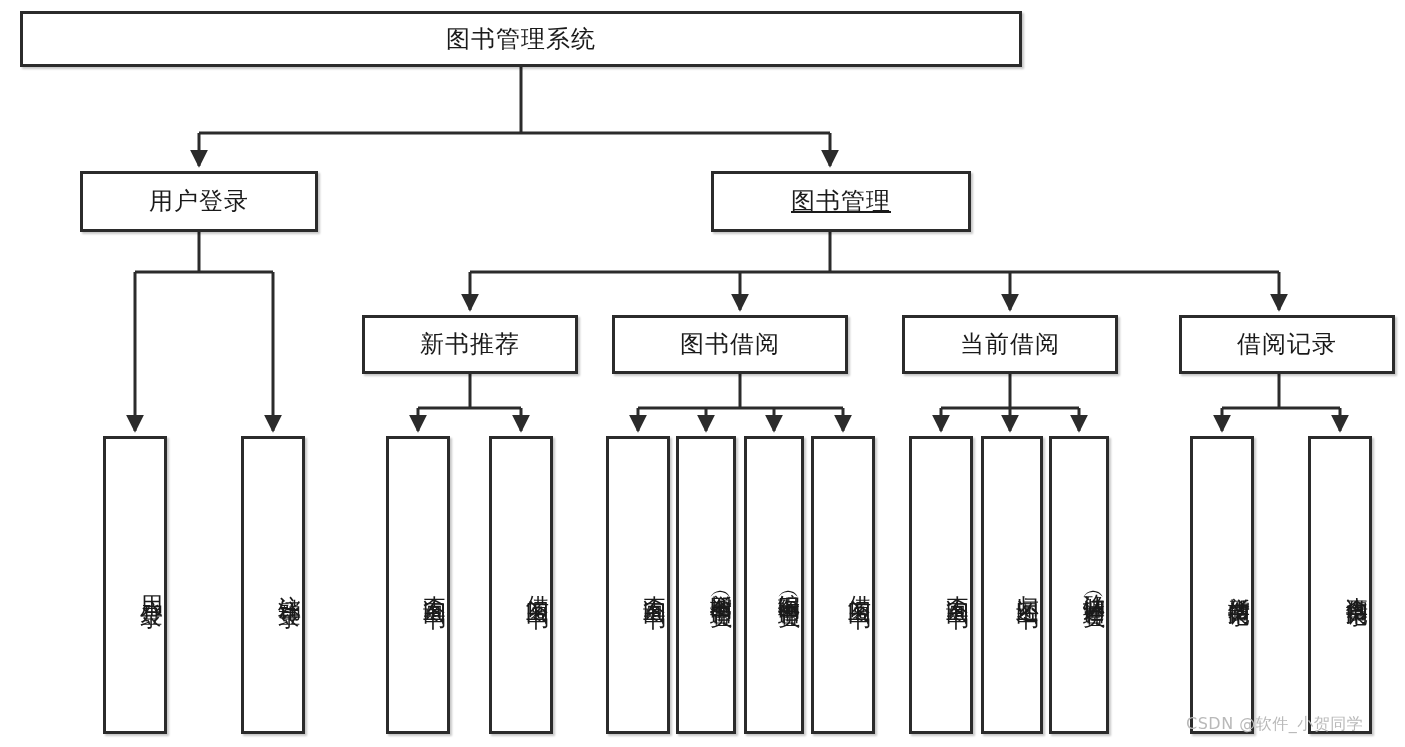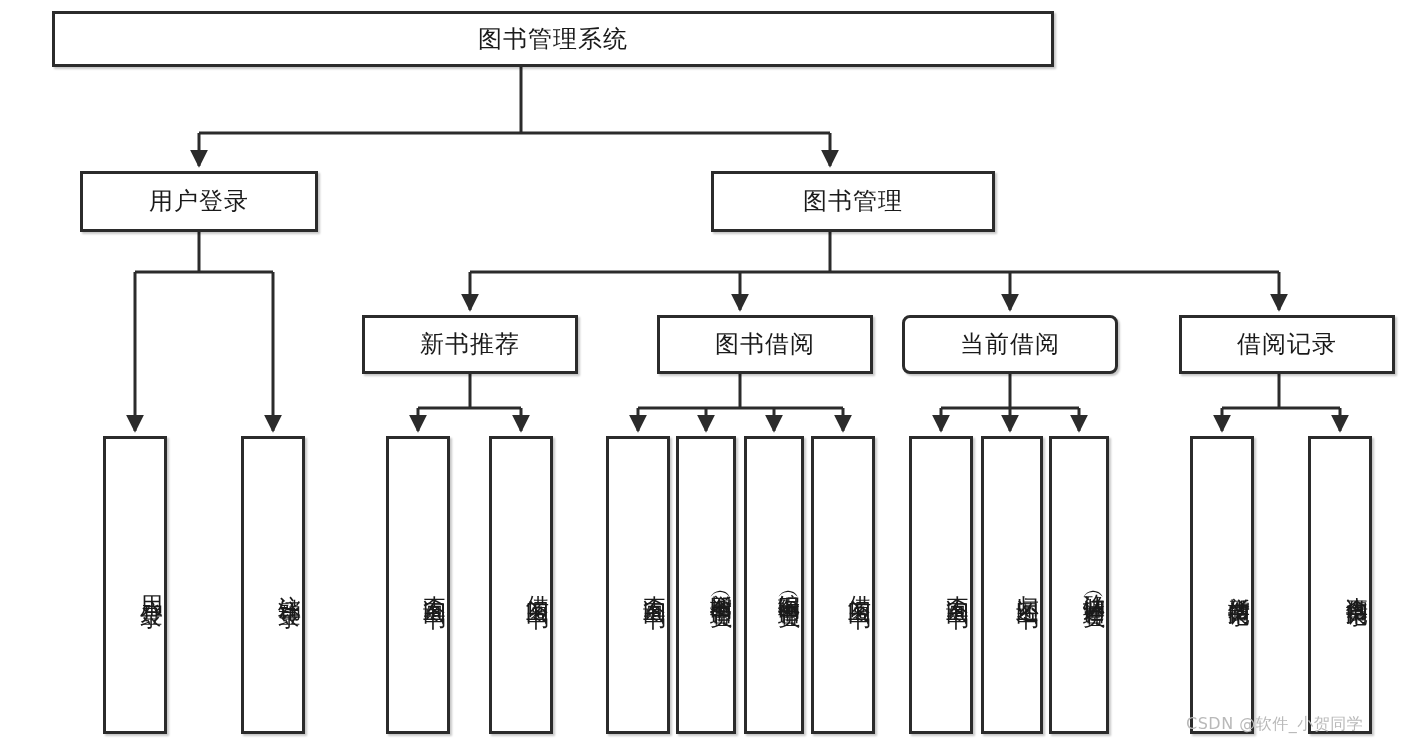--- a/index.html
+++ b/index.html
@@ -114,41 +114,41 @@
       <path d="M 1010 408 L 1010 431" marker-end="url(#arrow)"></path>
       <path d="M 1079 408 L 1079 431" marker-end="url(#arrow)"></path>
 
       <path d="M 1279 374 L 1279 408"></path>
       <path d="M 1222 408 L 1340 408"></path>
       <path d="M 1222 408 L 1222 431" marker-end="url(#arrow)"></path>
       <path d="M 1340 408 L 1340 431" marker-end="url(#arrow)"></path>
     </g>
   </svg>
 
-  <div class="node horizontal" style="left:20px; top:11px; width:1002px; height:56px;margin-left:32px;">
+  <div class="node horizontal" style="left:20px; top:11px; width:1002px; height:56px;">
     <span>图书管理系统</span>
   </div>
 
   <div class="node horizontal" style="left:80px; top:171px; width:238px; height:61px;">
     <span>用户登录</span>
   </div>
 
-  <div class="node horizontal" style="left:711px; top:171px; width:284px; height:61px;">
+  <div class="node horizontal" style="left:711px; top:171px; width:260px; height:61px;text-decoration:underline;">
     <span>图书管理</span>
   </div>
 
   <div class="node horizontal" style="left:362px; top:315px; width:216px; height:59px;">
     <span>新书推荐</span>
   </div>
 
-  <div class="node horizontal" style="left:657px; top:315px; width:216px; height:59px;">
+  <div class="node horizontal" style="left:612px; top:315px; width:236px; height:59px;">
     <span>图书借阅</span>
   </div>
 
-  <div class="node horizontal" style="left:902px; top:315px; width:216px; height:59px;border-radius:8px;">
+  <div class="node horizontal" style="left:902px; top:315px; width:216px; height:59px;">
     <span>当前借阅</span>
   </div>
 
   <div class="node horizontal" style="left:1171px; top:315px; width:216px; height:59px;margin-left:8px;">
     <span>借阅记录</span>
   </div>
 
   <div class="node vertical" style="left:103px; top:436px; width:64px; height:298px;">
     <span>用户登录</span>
   </div>

